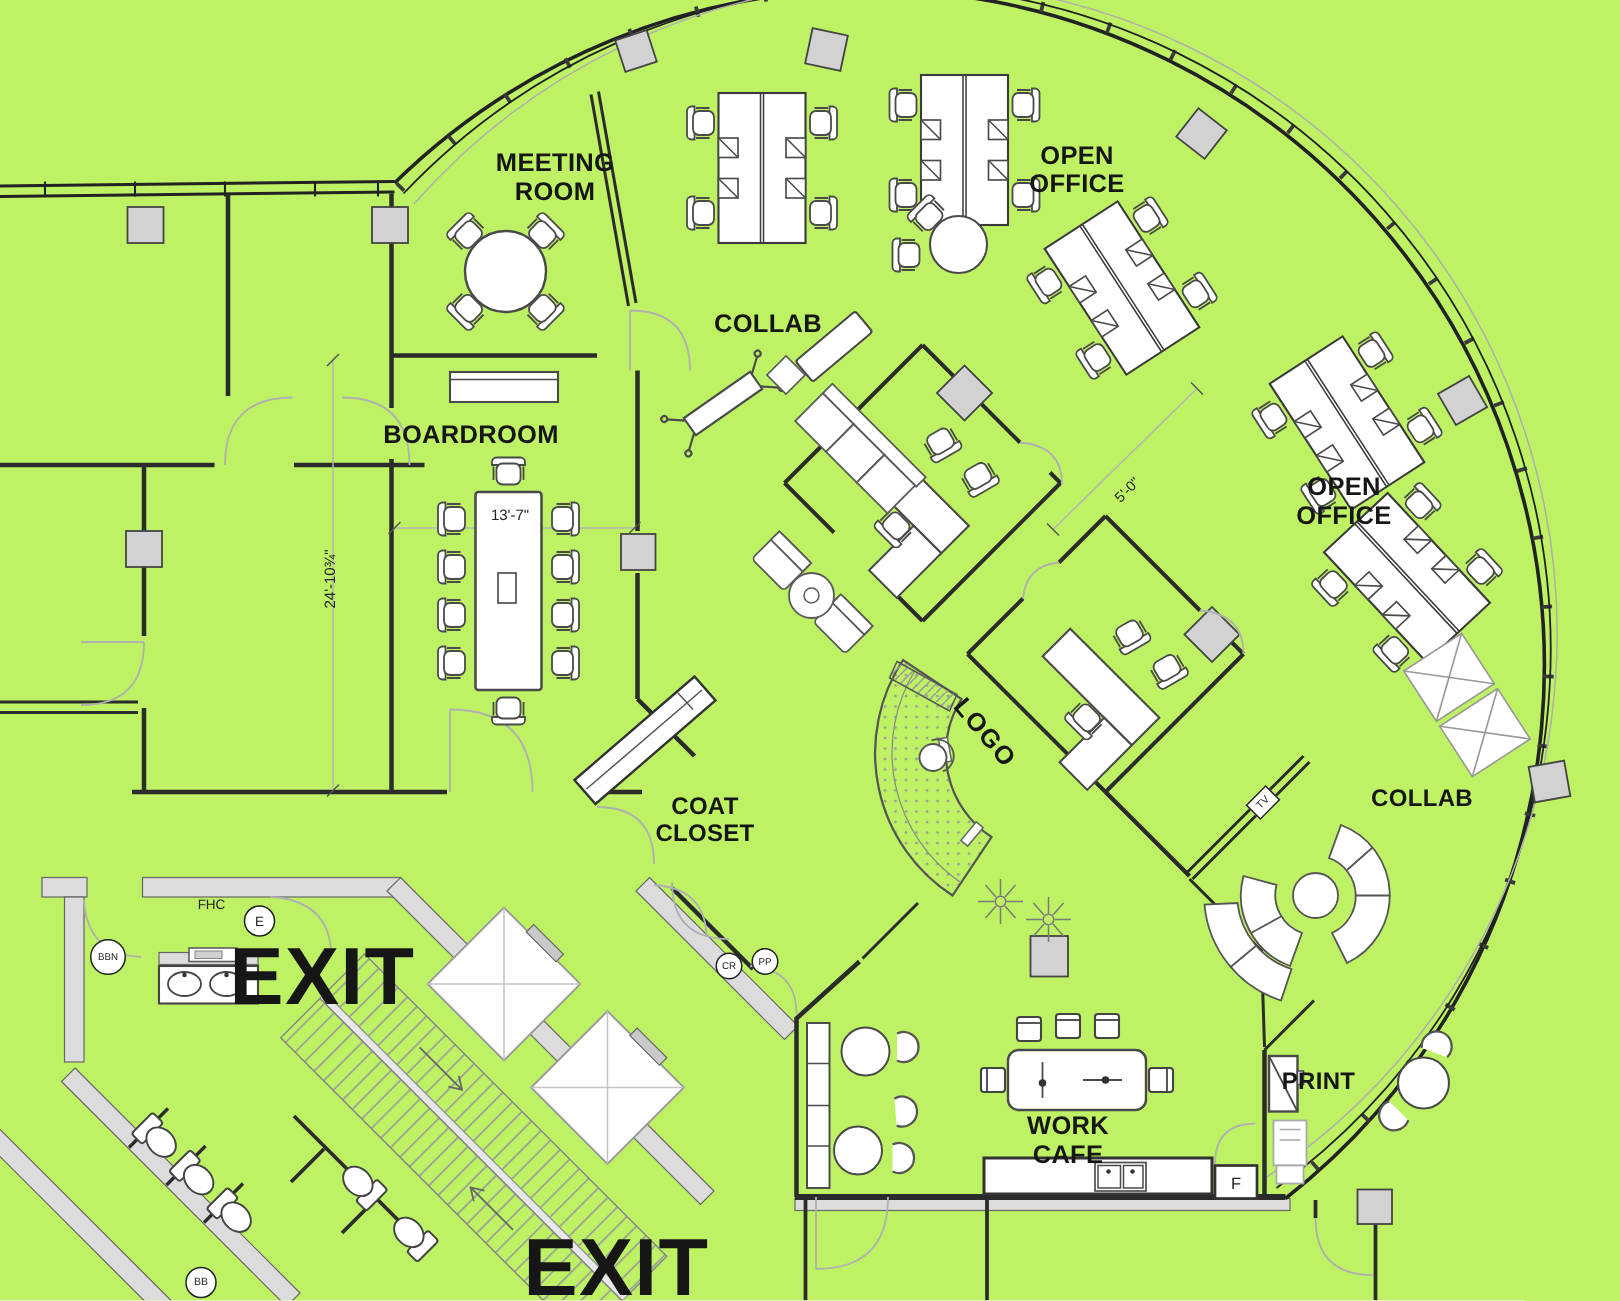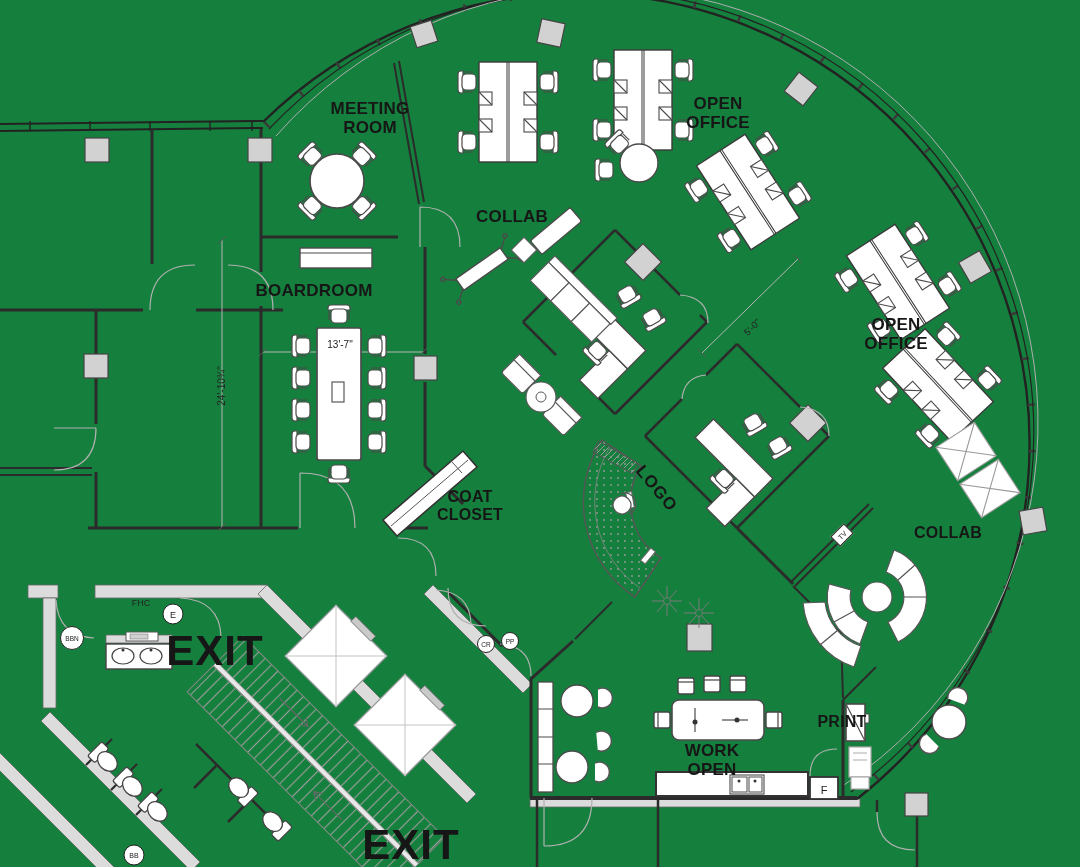--- a/index.html
+++ b/index.html
@@ -1,23 +1,23 @@
 <!DOCTYPE html>
 <html><head>
 <meta charset="utf-8">
 <title>Floor Plan</title>
 <style>
   html,body{margin:0;padding:0;background:#fff;}
-  .plan{position:relative;width:1080px;height:867px;background:#15803d;overflow:hidden;
+  .plan{position:relative;width:1080px;height:867px;background:#bef264;overflow:hidden;
         font-family:"Liberation Sans",sans-serif;}
   .plan svg{position:absolute;left:0;top:0;}
   .lbl{position:absolute;transform:translate(-50%,-50%);color:#161616;font-weight:700;
        font-size:17px;line-height:1.1;text-align:center;white-space:pre-line;letter-spacing:.2px;}
   .lbl.small{font-size:16px;}
-  .lbl.big{font-size:42px;letter-spacing:1px;line-height:1;}
+  .lbl.big{font-size:54px;letter-spacing:1px;line-height:1;}
   .dim{position:absolute;transform:translate(-50%,-50%);color:#222;font-weight:400;
        font-size:10px;white-space:nowrap;letter-spacing:0;}
   .tag-circle{position:absolute;transform:translate(-50%,-50%);border:1.3px solid #222;
        border-radius:50%;background:#fff;display:flex;align-items:center;justify-content:center;
        color:#222;font-weight:400;}
   .tag-box{position:absolute;transform:translate(-50%,-50%);border:1.5px solid #222;background:#fff;
        display:flex;align-items:center;justify-content:center;color:#222;font-weight:400;}
   .tag-text{position:absolute;transform:translate(-50%,-50%);color:#222;font-weight:400;white-space:nowrap;}
 </style>
 </head>
@@ -397,27 +397,27 @@
 </svg>
 
 <div class="lbl" style="left:370px;top:119px;">MEETING
 ROOM</div>
 <div class="lbl" style="left:718px;top:114px;">OPEN
 OFFICE</div>
 <div class="lbl" style="left:512px;top:217px;">COLLAB</div>
 <div class="lbl" style="left:314px;top:291px;">BOARDROOM</div>
 <div class="lbl" style="left:896px;top:335px;">OPEN
 OFFICE</div>
-<div class="lbl small" style="left:470px;top:506px;">COAT
+<div class="lbl small" style="left:470px;top:547px;">COAT
 CLOSET</div>
 <div class="lbl" style="left:656px;top:489px;transform:translate(-50%,-50%) rotate(50deg);letter-spacing:1px;">LOGO</div>
 <div class="lbl small" style="left:948px;top:533px;">COLLAB</div>
 <div class="lbl" style="left:712px;top:761px;">WORK
-OPEN</div>
-<div class="lbl small" style="left:842px;top:722px;">PRINT</div>
+CAFE</div>
+<div class="lbl small" style="left:879px;top:722px;">PRINT</div>
 <div class="lbl big" style="left:215px;top:651px;">EXIT</div>
 <div class="lbl big" style="left:411px;top:845px;">EXIT</div>
 
 <div class="dim" style="left:340px;top:344px;">13'-7"</div>
 <div class="dim" style="left:221px;top:386px;transform:translate(-50%,-50%) rotate(-90deg);">24'-10¾"</div>
 <div class="dim" style="left:752px;top:327px;font-size:9.5px;transform:translate(-50%,-50%) rotate(-45deg);">5'-0"</div>
 
 <div class="tag-circle" style="left:173px;top:614px;width:19px;height:19px;font-size:9px;">E</div>
 <div class="tag-circle" style="left:72px;top:638px;width:22px;height:22px;font-size:6.5px;">BBN</div>
 <div class="tag-circle" style="left:134px;top:855px;width:19px;height:19px;font-size:7px;">BB</div>

